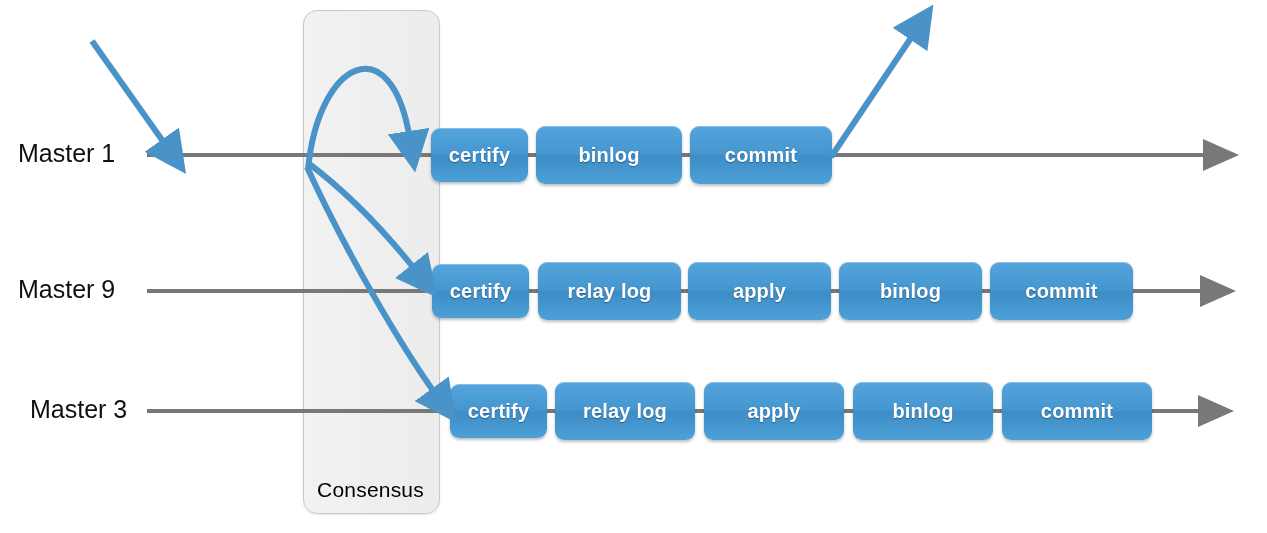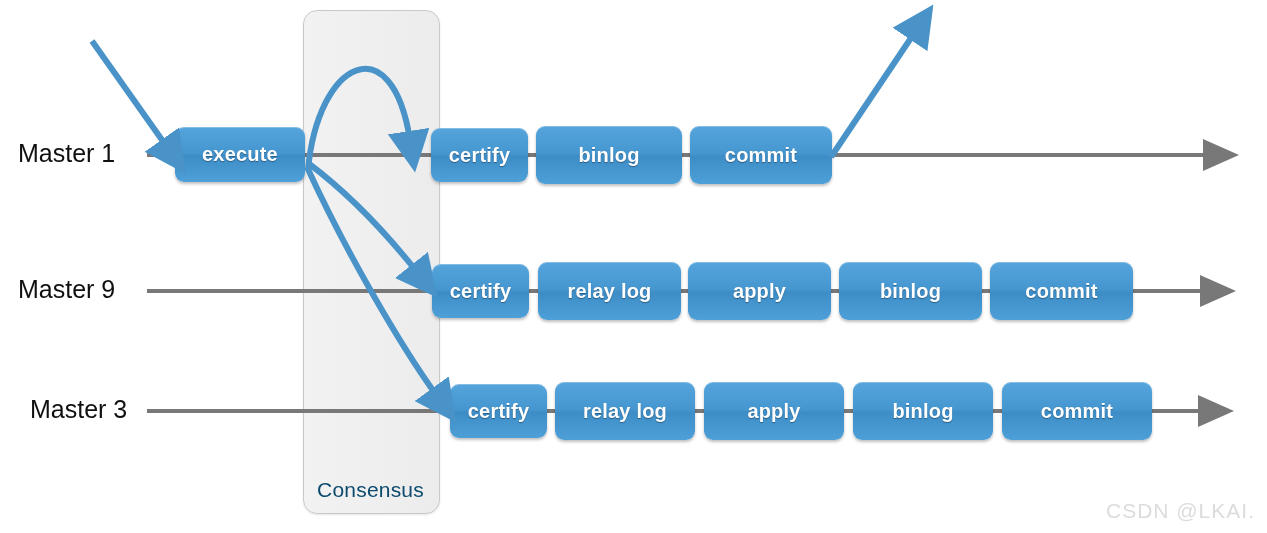--- a/index.html
+++ b/index.html
@@ -8,21 +8,21 @@
 
   
   .consensus-box{
     position:absolute;left:303px;top:10px;width:135px;height:502px;
     background:linear-gradient(to right,#f2f2f2,#ececec);
     border:1px solid #c9c9c9;border-radius:14px;
     box-shadow:0 1px 2px rgba(0,0,0,.10);
   }
   .consensus-label{
     position:absolute;left:303px;top:478px;width:135px;
-    text-align:center;font-size:21px;color:#0c4a6e;
+    text-align:center;font-size:21px;color:#000000;
     font-family:"Liberation Sans",sans-serif;letter-spacing:.2px;
   }
 
   
   .master-label{
     position:absolute;font-size:25px;color:#101010;
     font-family:"Liberation Sans",sans-serif;white-space:nowrap;
   }
 
   
@@ -87,34 +87,32 @@
 
     <path d="M 307 167 C 345 250, 400 345, 437 396" fill="none" stroke="#4a93c9" stroke-width="6" marker-end="url(#blue-head)"></path>
 
     <line x1="831" y1="157" x2="915" y2="32" stroke="#4a93c9" stroke-width="6" marker-end="url(#blue-head)"></line>
   </svg>
 
   <div class="master-label" style="left:18px;top:139px;">Master 1</div>
   <div class="master-label" style="left:18px;top:275px;">Master 9</div>
   <div class="master-label" style="left:18px;top:395px;margin-left:12px;">Master 3</div>
 
-  <div class="stage-box" style="left:175px;top:127px;width:130px;height:55px;">execute</div>
   <div class="stage-box" style="left:431px;top:128px;width:97px;height:54px;">certify</div>
   <div class="stage-box" style="left:536px;top:126px;width:146px;height:58px;">binlog</div>
   <div class="stage-box" style="left:690px;top:126px;width:142px;height:58px;">commit</div>
 
   <div class="stage-box" style="left:432px;top:264px;width:97px;height:54px;">certify</div>
   <div class="stage-box" style="left:538px;top:262px;width:143px;height:58px;">relay log</div>
   <div class="stage-box" style="left:688px;top:262px;width:143px;height:58px;">apply</div>
   <div class="stage-box" style="left:839px;top:262px;width:143px;height:58px;">binlog</div>
   <div class="stage-box" style="left:990px;top:262px;width:143px;height:58px;">commit</div>
 
   <div class="stage-box" style="left:450px;top:384px;width:97px;height:54px;">certify</div>
   <div class="stage-box" style="left:555px;top:382px;width:140px;height:58px;">relay log</div>
   <div class="stage-box" style="left:704px;top:382px;width:140px;height:58px;">apply</div>
   <div class="stage-box" style="left:853px;top:382px;width:140px;height:58px;">binlog</div>
   <div class="stage-box" style="left:1002px;top:382px;width:150px;height:58px;">commit</div>
 
   <div class="consensus-label">Consensus</div>
 
-  <div class="watermark">CSDN @LKAI.</div>
 
 </div>
 
 </body></html>

